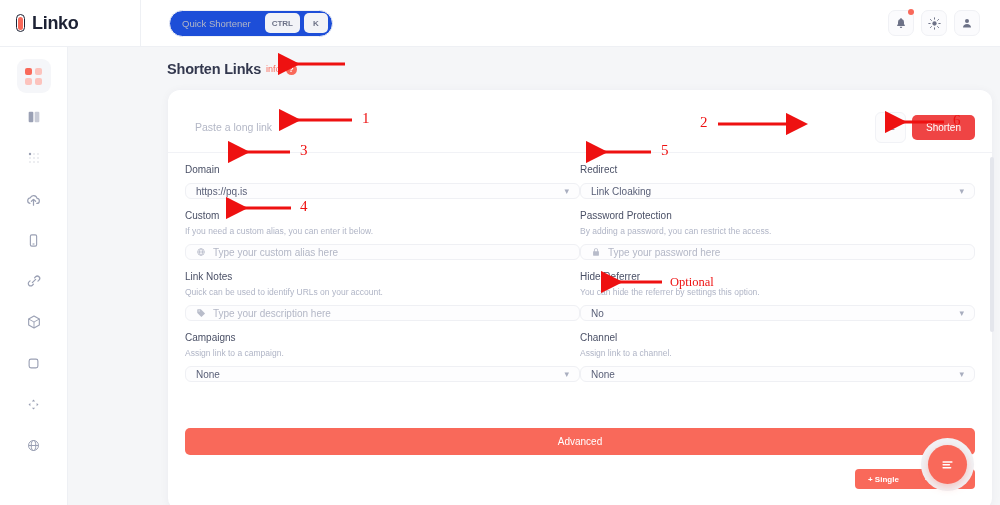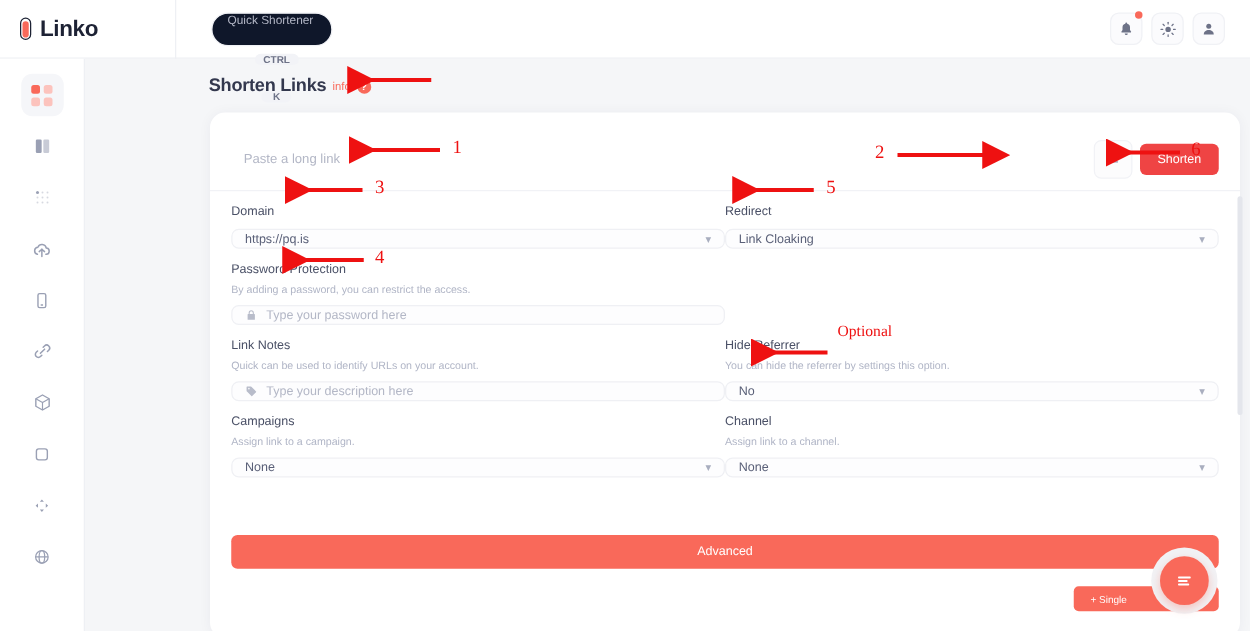--- a/index.html
+++ b/index.html
@@ -25,22 +25,22 @@
   }
   .logo-mark .pill-fill {
     position: absolute; left: 4.2px; top: 3.5px; width: 4.5px; height: 13px;
     background: #f9695a; border-radius: 2.5px;
   }
   .logo-text { font-size: 18px; font-weight: 700; color: #1d2234; letter-spacing: -0.3px; }
   .topbar-div { width: 1px; height: 47px; background: #eef0f4; }
 
   .quick {
     margin-left: 28px; height: 27px; border-radius: 14px;
-    background: #0f172a; border: 1px solid #f0f1f5;
-    display: flex; align-items: center; padding: 0 4px 0 12px; gap: 21px; flex-direction: column;
+    background: #1d4ed8; border: 1px solid #f0f1f5;
+    display: flex; align-items: center; padding: 0 4px 0 12px; gap: 4px;
   }
   .quick-label { font-size: 9.5px; color: #b3b7c6; padding-right: 10px; }
   .kbd {
     background: #f2f3f7; border-radius: 5px; height: 20px; min-width: 30px;
     display: flex; align-items: center; justify-content: center;
     font-size: 8px; font-weight: 700; color: #6d7287; padding: 0 7px;
   }
   .kbd.k { min-width: 24px; }
 
   .topbar-right {
@@ -123,21 +123,21 @@
     background: #f9695a; border-radius: 5px; color: #fff; font-size: 10px;
     display: flex; align-items: center; justify-content: center; border: none;
     cursor: pointer; font-family: inherit;
   }
   .addrow {
     position: absolute; right: 17px; top: 379px; height: 20px;
     background: #f9695a; border-radius: 4px; display: flex; align-items: center;
     overflow: hidden;
   }
   .addrow button {
-    background: transparent; border: none; color: #fff; font-size: 8px; font-weight: 400;
+    background: transparent; border: none; color: #fff; font-size: 8px; font-weight: 700;
     padding: 0 13px; height: 20px; cursor: pointer; font-family: inherit;
   }
 
   
   .fab-halo {
     position: absolute; right: 26px; bottom: 14px; width: 53px; height: 53px;
     border-radius: 50%; background: #f1f2f5;
     display: flex; align-items: center; justify-content: center;
   }
   .fab {
@@ -324,20 +324,34 @@
           <div class="flabel">Redirect</div>
           <div class="ctrl">
             <span>Link Cloaking</span>
             <span class="chev">▾</span>
           </div>
         </div>
       </div>
 
       <div class="grid2">
         <div class="field">
+          <div class="flabel">Custom</div>
+          <div class="fhelp">If you need a custom alias, you can enter it below.</div>
+          <div class="ctrl">
+            <span class="ico">
+              <svg width="10" height="10" viewBox="0 0 24 24" fill="none" stroke="currentColor" stroke-width="2">
+                <circle cx="12" cy="12" r="8"></circle>
+                  <ellipse cx="12" cy="12" rx="3.6" ry="8"></ellipse>
+                  <line x1="4" y1="12" x2="20" y2="12"></line>
+              </svg>
+            </span>
+            <span class="ph">Type your custom alias here</span>
+          </div>
+        </div>
+        <div class="field">
           <div class="flabel">Password Protection</div>
           <div class="fhelp">By adding a password, you can restrict the access.</div>
           <div class="ctrl">
             <span class="ico">
               <svg width="10" height="10" viewBox="0 0 24 24" fill="currentColor">
                 <path d="M7 10V8a5 5 0 0110 0v2h1a1 1 0 011 1v9a1 1 0 01-1 1H6a1 1 0 01-1-1v-9a1 1 0 011-1zm2 0h6V8a3 3 0 00-6 0z"></path>
               </svg>
             </span>
             <span class="ph">Type your password here</span>
           </div>
@@ -433,15 +447,15 @@
 
     <line x1="662" y1="282" x2="604" y2="282" stroke="#ee1111" stroke-width="3.2" marker-end="url(#ahL)"></line>
   </svg>
 
   <span class="anno-num" style="left:362px;top:110px">1</span>
   <span class="anno-num" style="left:700px;top:114px">2</span>
   <span class="anno-num" style="left:300px;top:142px">3</span>
   <span class="anno-num" style="left:300px;top:198px">4</span>
   <span class="anno-num" style="left:661px;top:142px">5</span>
   <span class="anno-num" style="left:953px;top:112px">6</span>
-  <span class="anno-word" style="left:670px;top:258px">Optional</span>
+  <span class="anno-word" style="left:670px;top:275px">Optional</span>
 
 </div>
 
 </body></html>

